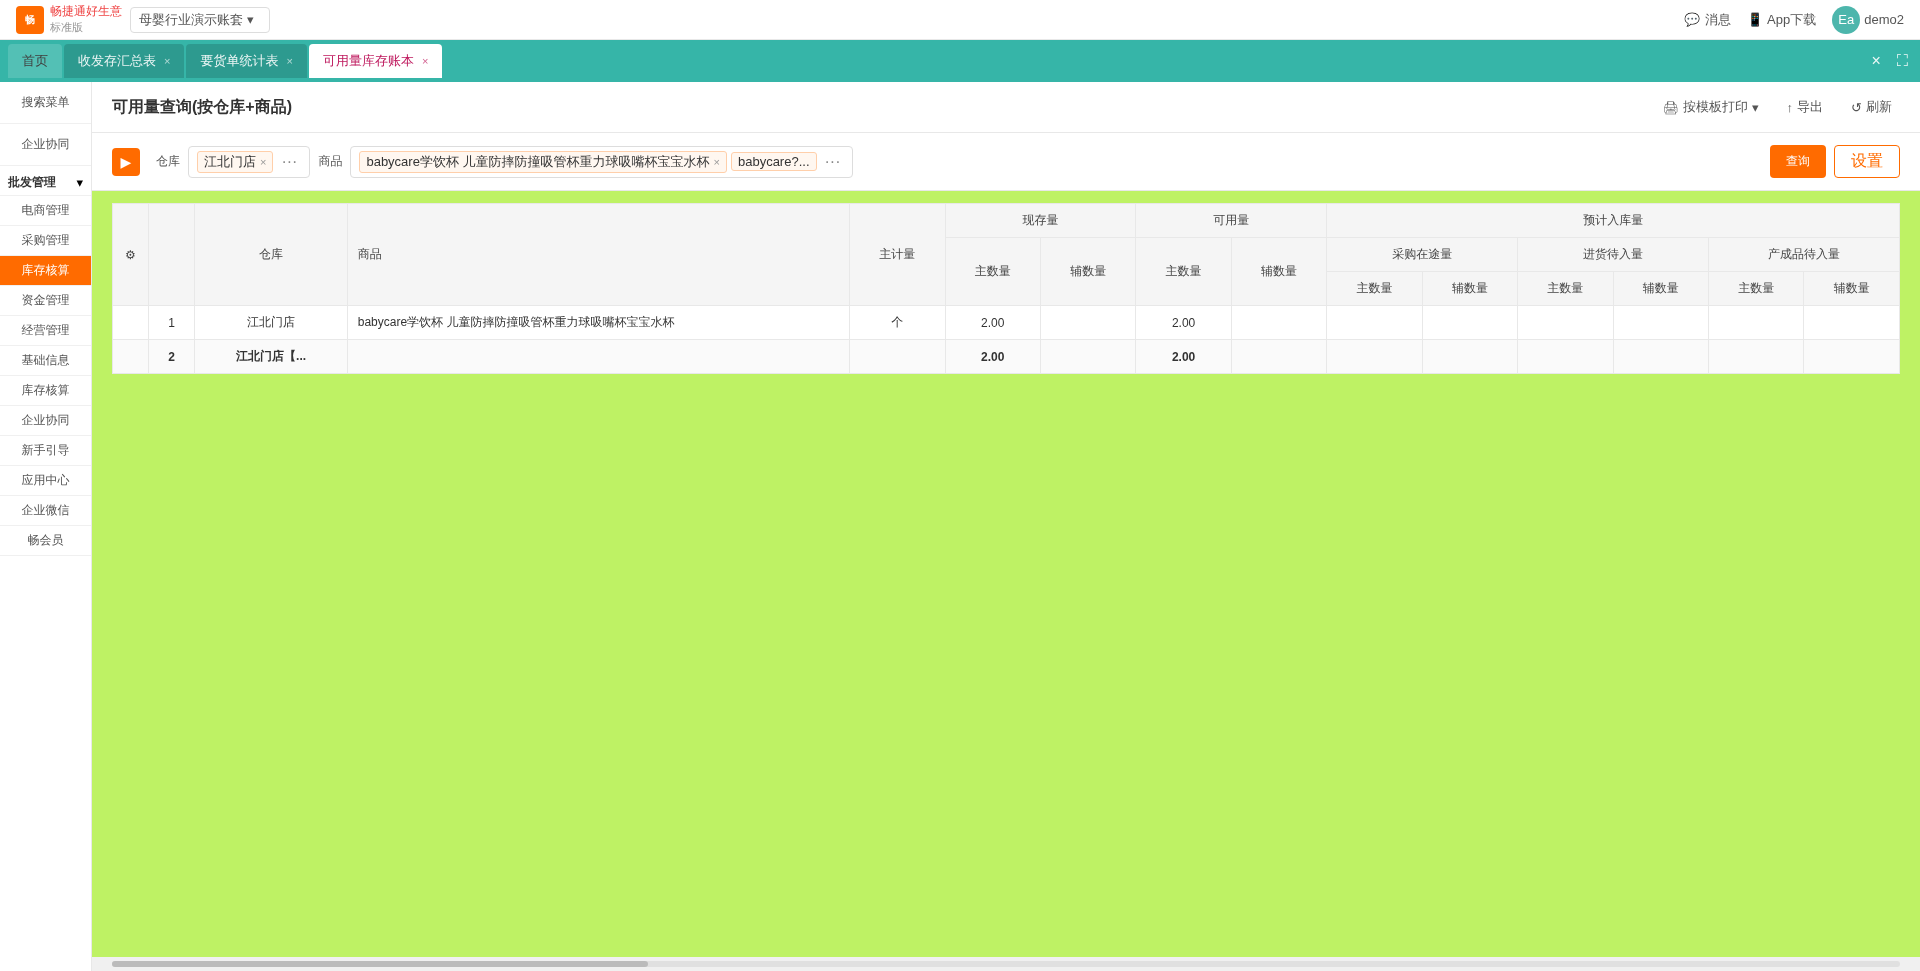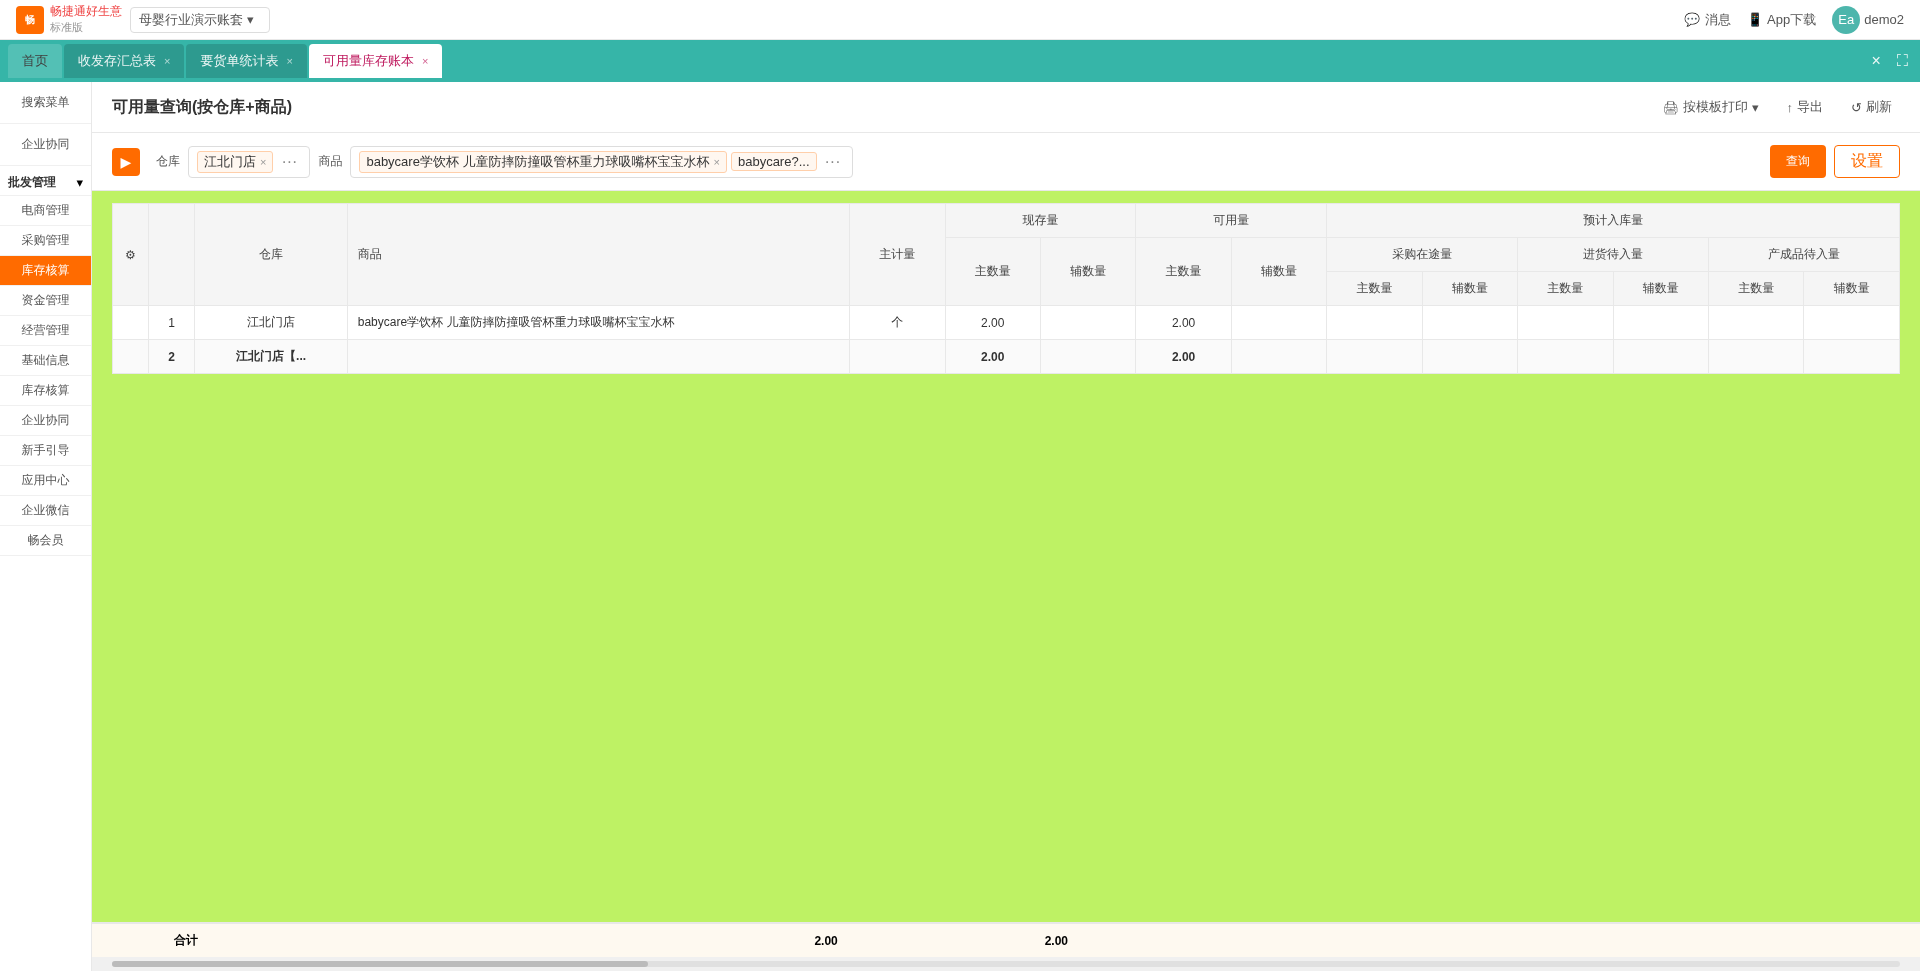--- a/index.html
+++ b/index.html
@@ -382,43 +382,20 @@
             <td></td>
             <td></td>
             <td></td>
             <td></td>
             <td></td>
           </tr>
         </tbody>
       </table>
     </div>
 
-    <div style="background:#fef9f0; border-top:2px solid #e8e8e8; flex-shrink:0;">
-      <table class="footer-table" style="background:#fef9f0;">
-        <tbody>
-          <tr>
-            <td style="width:36px;"></td>
-            <td style="width:36px;"></td>
-            <td style="min-width:80px; text-align:left; font-weight:bold;">合计</td>
-            <td style="min-width:280px;"></td>
-            <td style="min-width:60px;"></td>
-            <td style="min-width:80px; font-weight:bold;">2.00</td>
-            <td style="min-width:80px;"></td>
-            <td style="min-width:80px; font-weight:bold;">2.00</td>
-            <td style="min-width:80px;"></td>
-            <td style="min-width:80px;"></td>
-            <td style="min-width:80px;"></td>
-            <td style="min-width:80px;"></td>
-            <td style="min-width:80px;"></td>
-            <td style="min-width:80px;"></td>
-            <td style="min-width:80px;"></td>
-          </tr>
-        </tbody>
-      </table>
-    </div>
 
     <div class="scroll-bar-area">
       <div class="scroll-bar-track">
         <div class="scroll-bar-thumb"></div>
       </div>
     </div>
 
   </div>
 </div>
 

